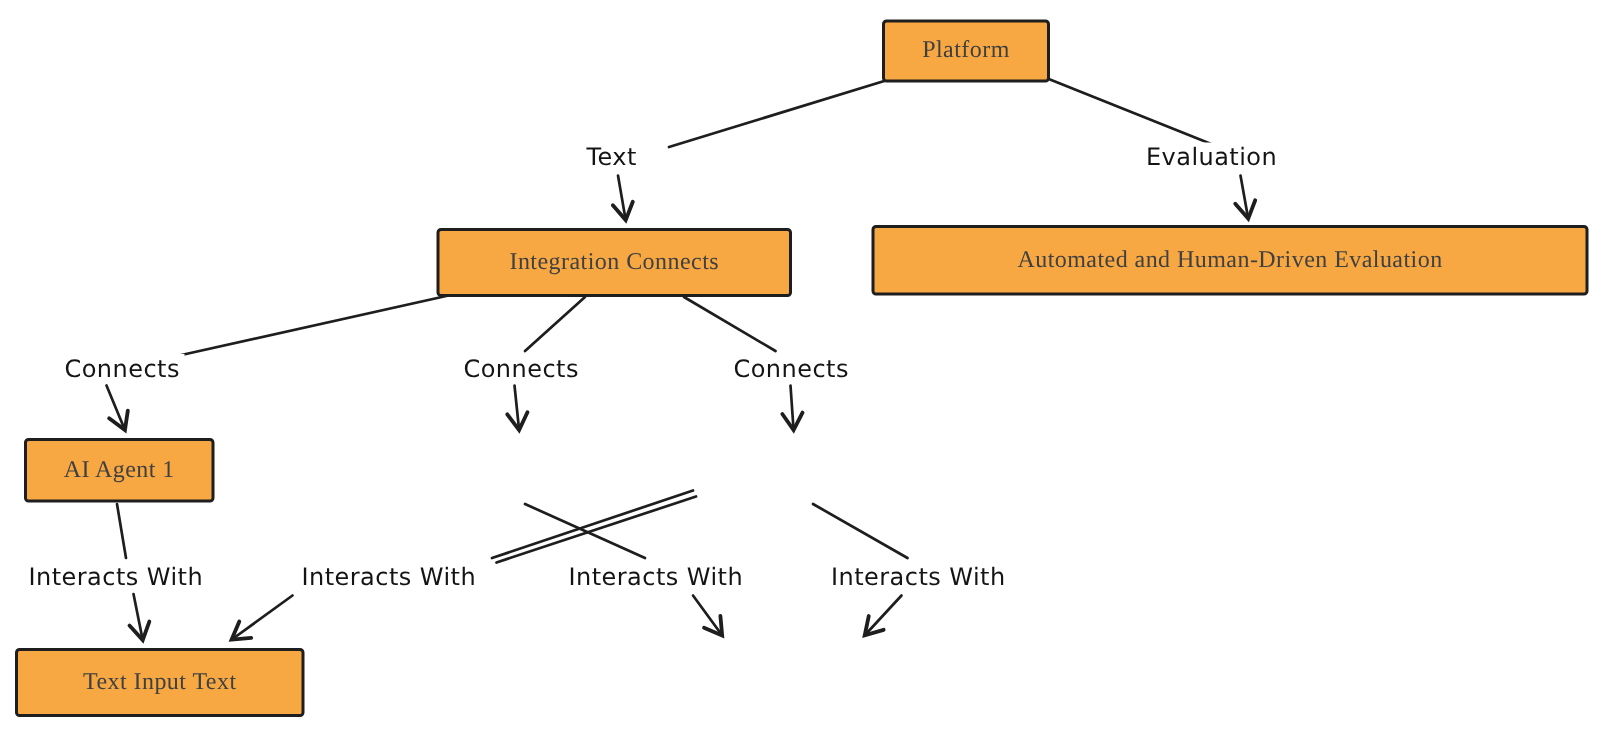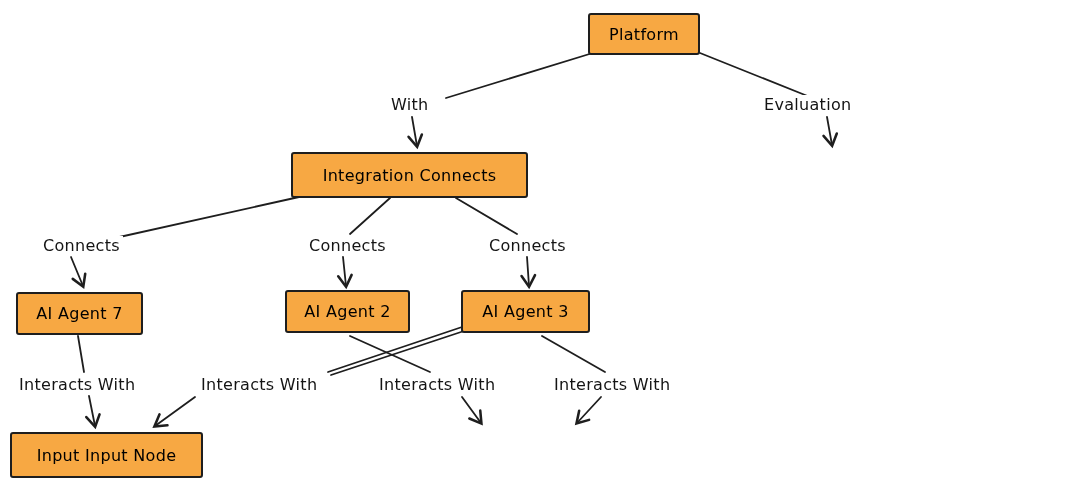--- a/index.html
+++ b/index.html
@@ -5,22 +5,23 @@
   html,body{margin:0;padding:0;background:#ffffff;}
   .canvas{
     position:relative;width:1068px;height:492px;background:#ffffff;
     font-family:"DejaVu Sans","Liberation Sans",sans-serif;overflow:hidden;
   }
   .edges{position:absolute;left:0;top:0;width:1068px;height:492px;}
   .edges line{stroke:#1e1e1e;stroke-width:1.8;stroke-linecap:round;}
   .node{
     position:absolute;display:flex;align-items:center;justify-content:center;
     background:#f7a843;border:2px solid #1e1e1e;border-radius:3px;
-    color:#000000;font-size:16px;box-sizing:border-box;text-align:center;
+    color:#404040;font-size:16px;box-sizing:border-box;text-align:center;
     letter-spacing:0.3px;
+    font-family:Liberation Serif, serif;
   }
   .edge-label{
     position:absolute;background:#ffffff;padding:0 3px;font-size:16px;
     color:#141414;white-space:nowrap;letter-spacing:0.3px;
   }
 </style>
 </head>
 <body>
 
 <div class="canvas">
@@ -80,39 +81,36 @@
   </svg>
 
   <div class="node" style="left:588px;top:13px;width:112px;height:42px">
     <span>Platform</span>
   </div>
 
   <div class="node" style="left:291px;top:152px;width:237px;height:46px">
     <span>Integration Connects</span>
   </div>
 
+  <div class="node" style="left:581px;top:150px;width:478px;height:47px">
+    <span>Automated and Human-Driven Evaluation</span>
+  </div>
 
   <div class="node" style="left:16px;top:292px;width:127px;height:43px">
-    <span>AI Agent 7</span>
-  </div>
-
-  <div class="node" style="left:285px;top:290px;width:125px;height:43px">
-    <span>AI Agent 2</span>
-  </div>
-
-  <div class="node" style="left:461px;top:290px;width:129px;height:43px">
-    <span>AI Agent 3</span>
-  </div>
-
-  <div class="node" style="left:10px;top:432px;width:193px;height:46px">
-    <span>Input Input Node</span>
+    <span>AI Agent 1</span>
   </div>
 
 
-  <div class="edge-label" style="left:388px;top:95px">With</div>
+
+  <div class="node" style="left:10px;top:432px;width:193px;height:46px">
+    <span>Text Input Text</span>
+  </div>
+
+
+  <div class="edge-label" style="left:388px;top:95px">Text</div>
 
   <div class="edge-label" style="left:761px;top:95px">Evaluation</div>
 
   <div class="edge-label" style="left:40px;top:236px">Connects</div>
 
   <div class="edge-label" style="left:306px;top:236px">Connects</div>
 
   <div class="edge-label" style="left:486px;top:236px">Connects</div>
 
   <div class="edge-label" style="left:16px;top:375px">Interacts With</div>

